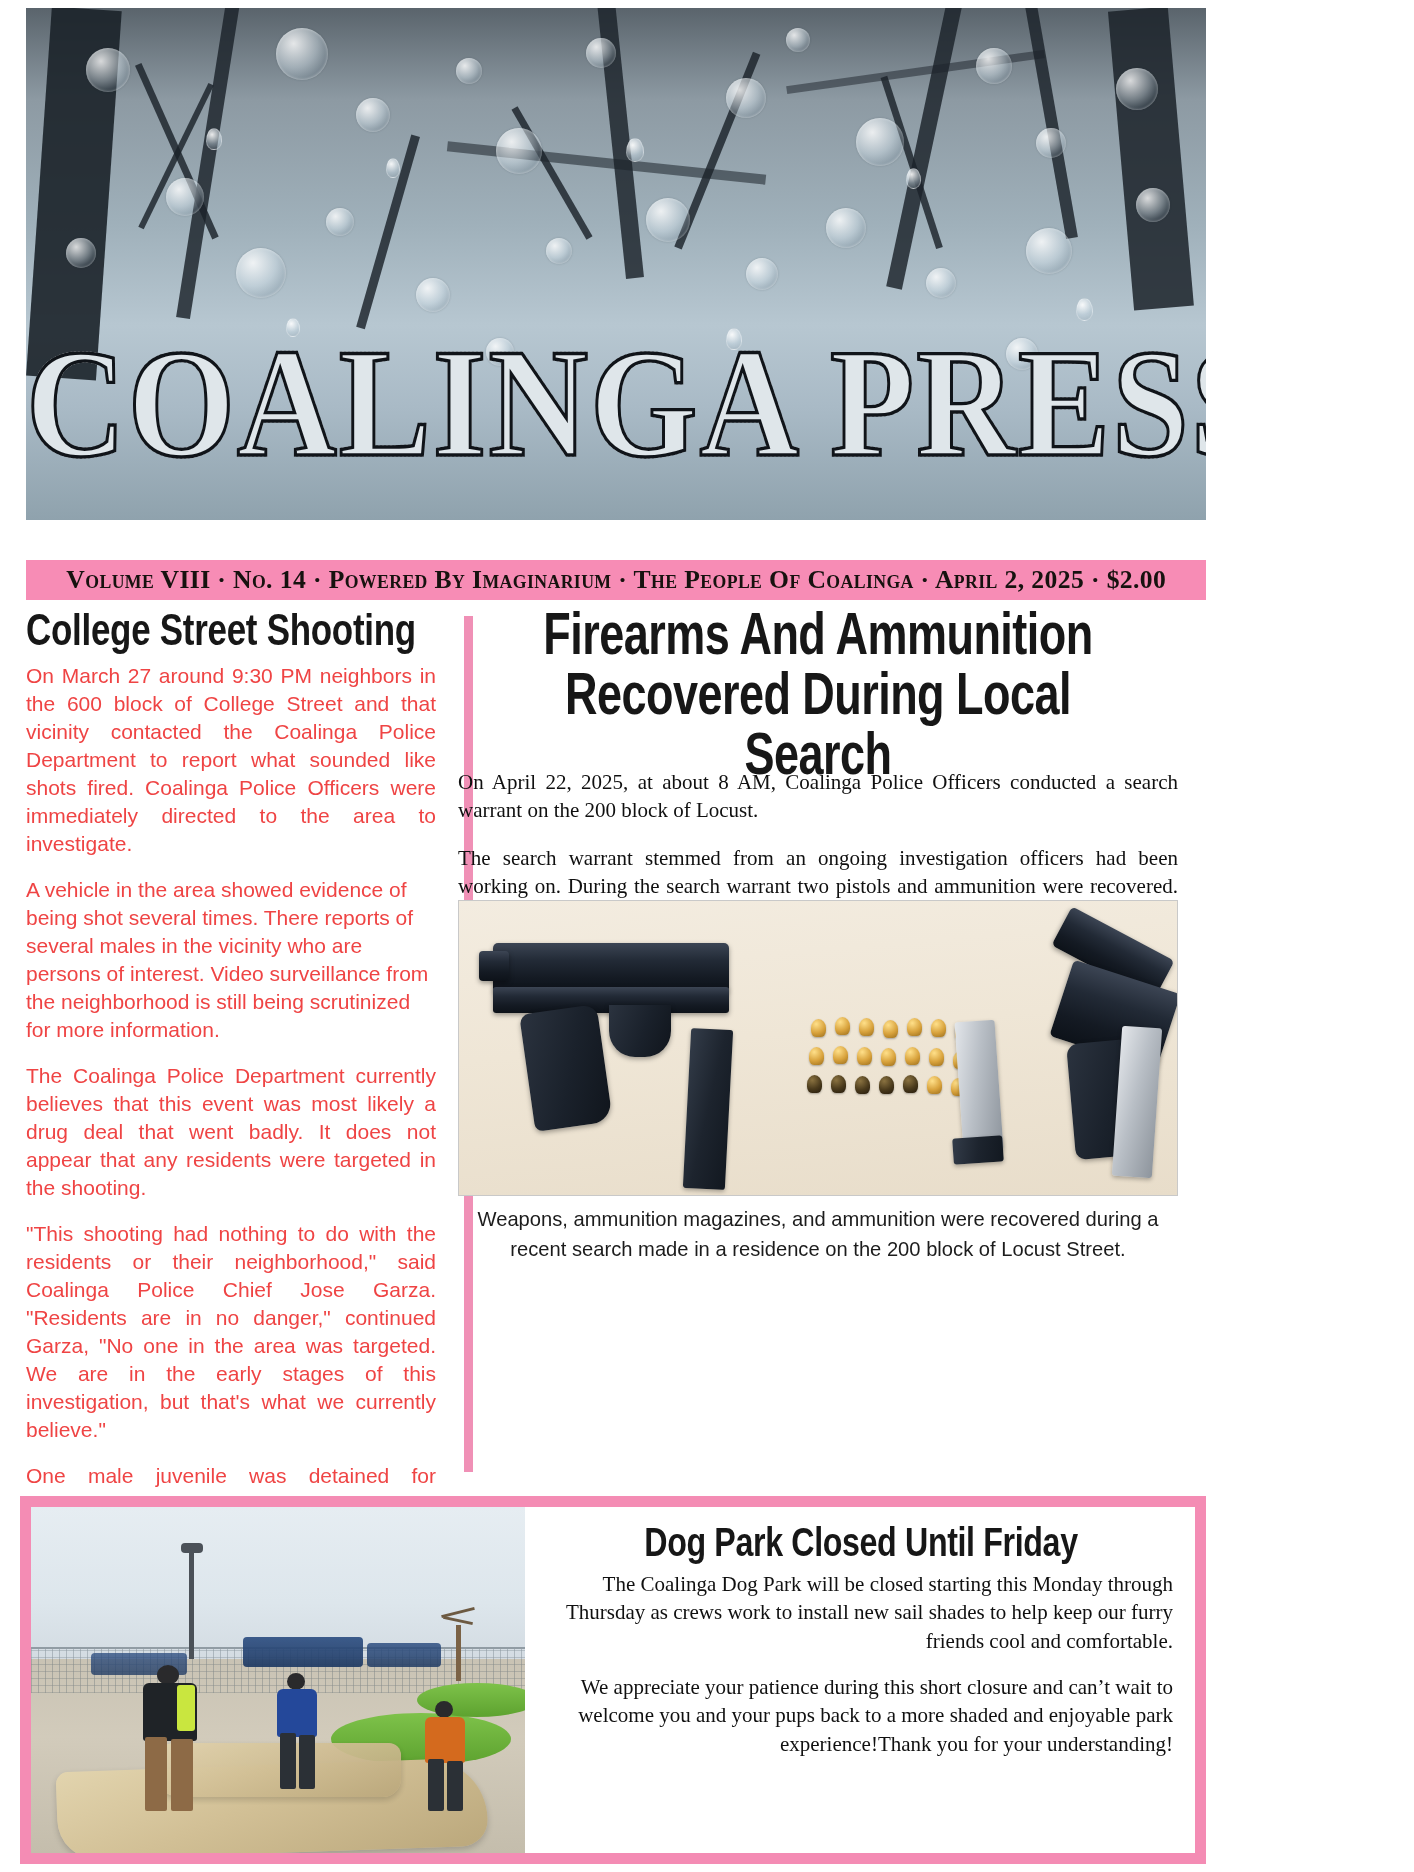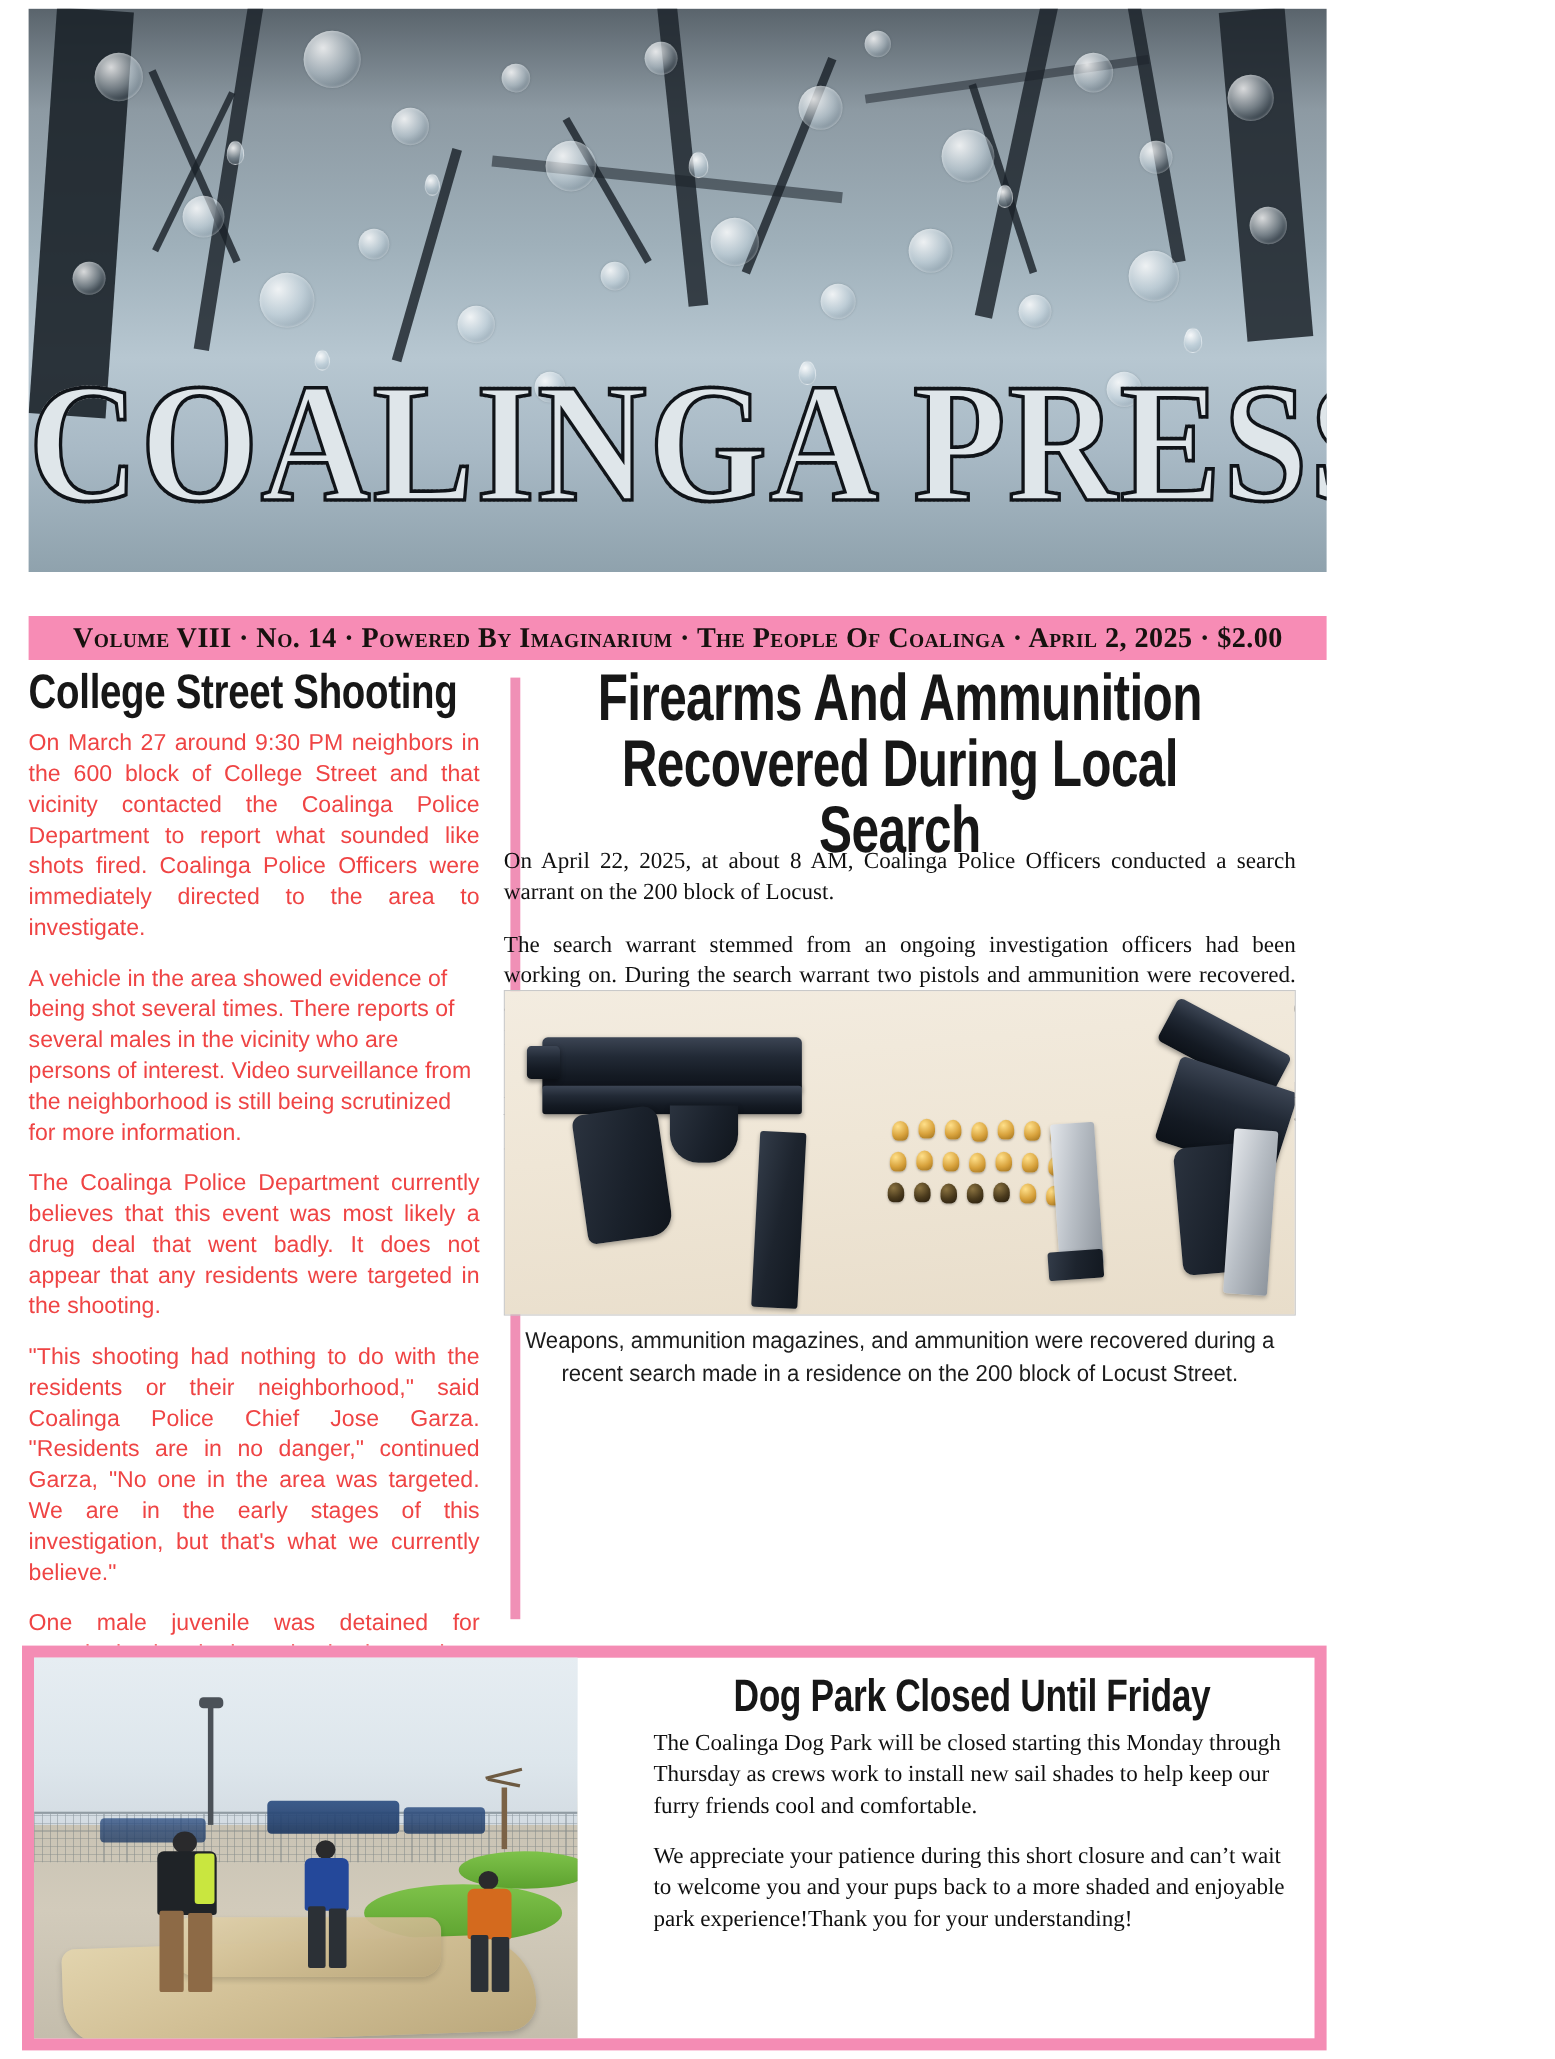--- a/index.html
+++ b/index.html
@@ -203,36 +203,36 @@
     box-shadow:0 3px 6px rgba(0,0,0,.18); }
   .dp-worker { position:absolute; }
   .dp-torso { position:absolute; border-radius:6px 6px 3px 3px; }
   .dp-head  { position:absolute; border-radius:50%; background:#2a2a2c; }
   .dp-leg   { position:absolute; background:#8d6a46; border-radius:2px; }
   .dp-vest  { position:absolute; background:#c9e63f; border-radius:3px; }
   .dp-shade { position:absolute; background:linear-gradient(180deg,#2e4f82,#1f3a63); }
   .dp-pole  { position:absolute; background:#4b5158; }
 
   .dogpark-text {
-    position:absolute; left:537px; top:0; width:auto; right:8px; height:100%;
+    position:absolute; left:492px; top:0; width:auto; right:8px; height:100%;
     padding:10px 14px 0 26px;
   }
   .headline-dp {
     font-family:"Liberation Sans Narrow","Liberation Sans", sans-serif;
     font-size:35px; font-weight:700; line-height:1.0;
     color:#171717; letter-spacing:-0.4px;
     text-align:center; margin:4px 0 14px 0;
     transform:scaleX(0.92) scaleY(1.18);
     transform-origin:center top;
     white-space:nowrap;
   }
   .dogpark-text p {
     font-family:"Liberation Serif", serif;
     font-size:21px; line-height:1.35; color:#101010;
-    margin:0 0 18px 0; text-align:left;
+    margin:0 0 18px 0; text-align:right;
   }
   .signoff {
     font-family:"Liberation Serif", serif;
     font-style:italic; font-size:21px; color:#101010;
     text-align:right; margin-top:-8px; padding-right:24px;
   }
 </style>
 </head>
 <body>
 

